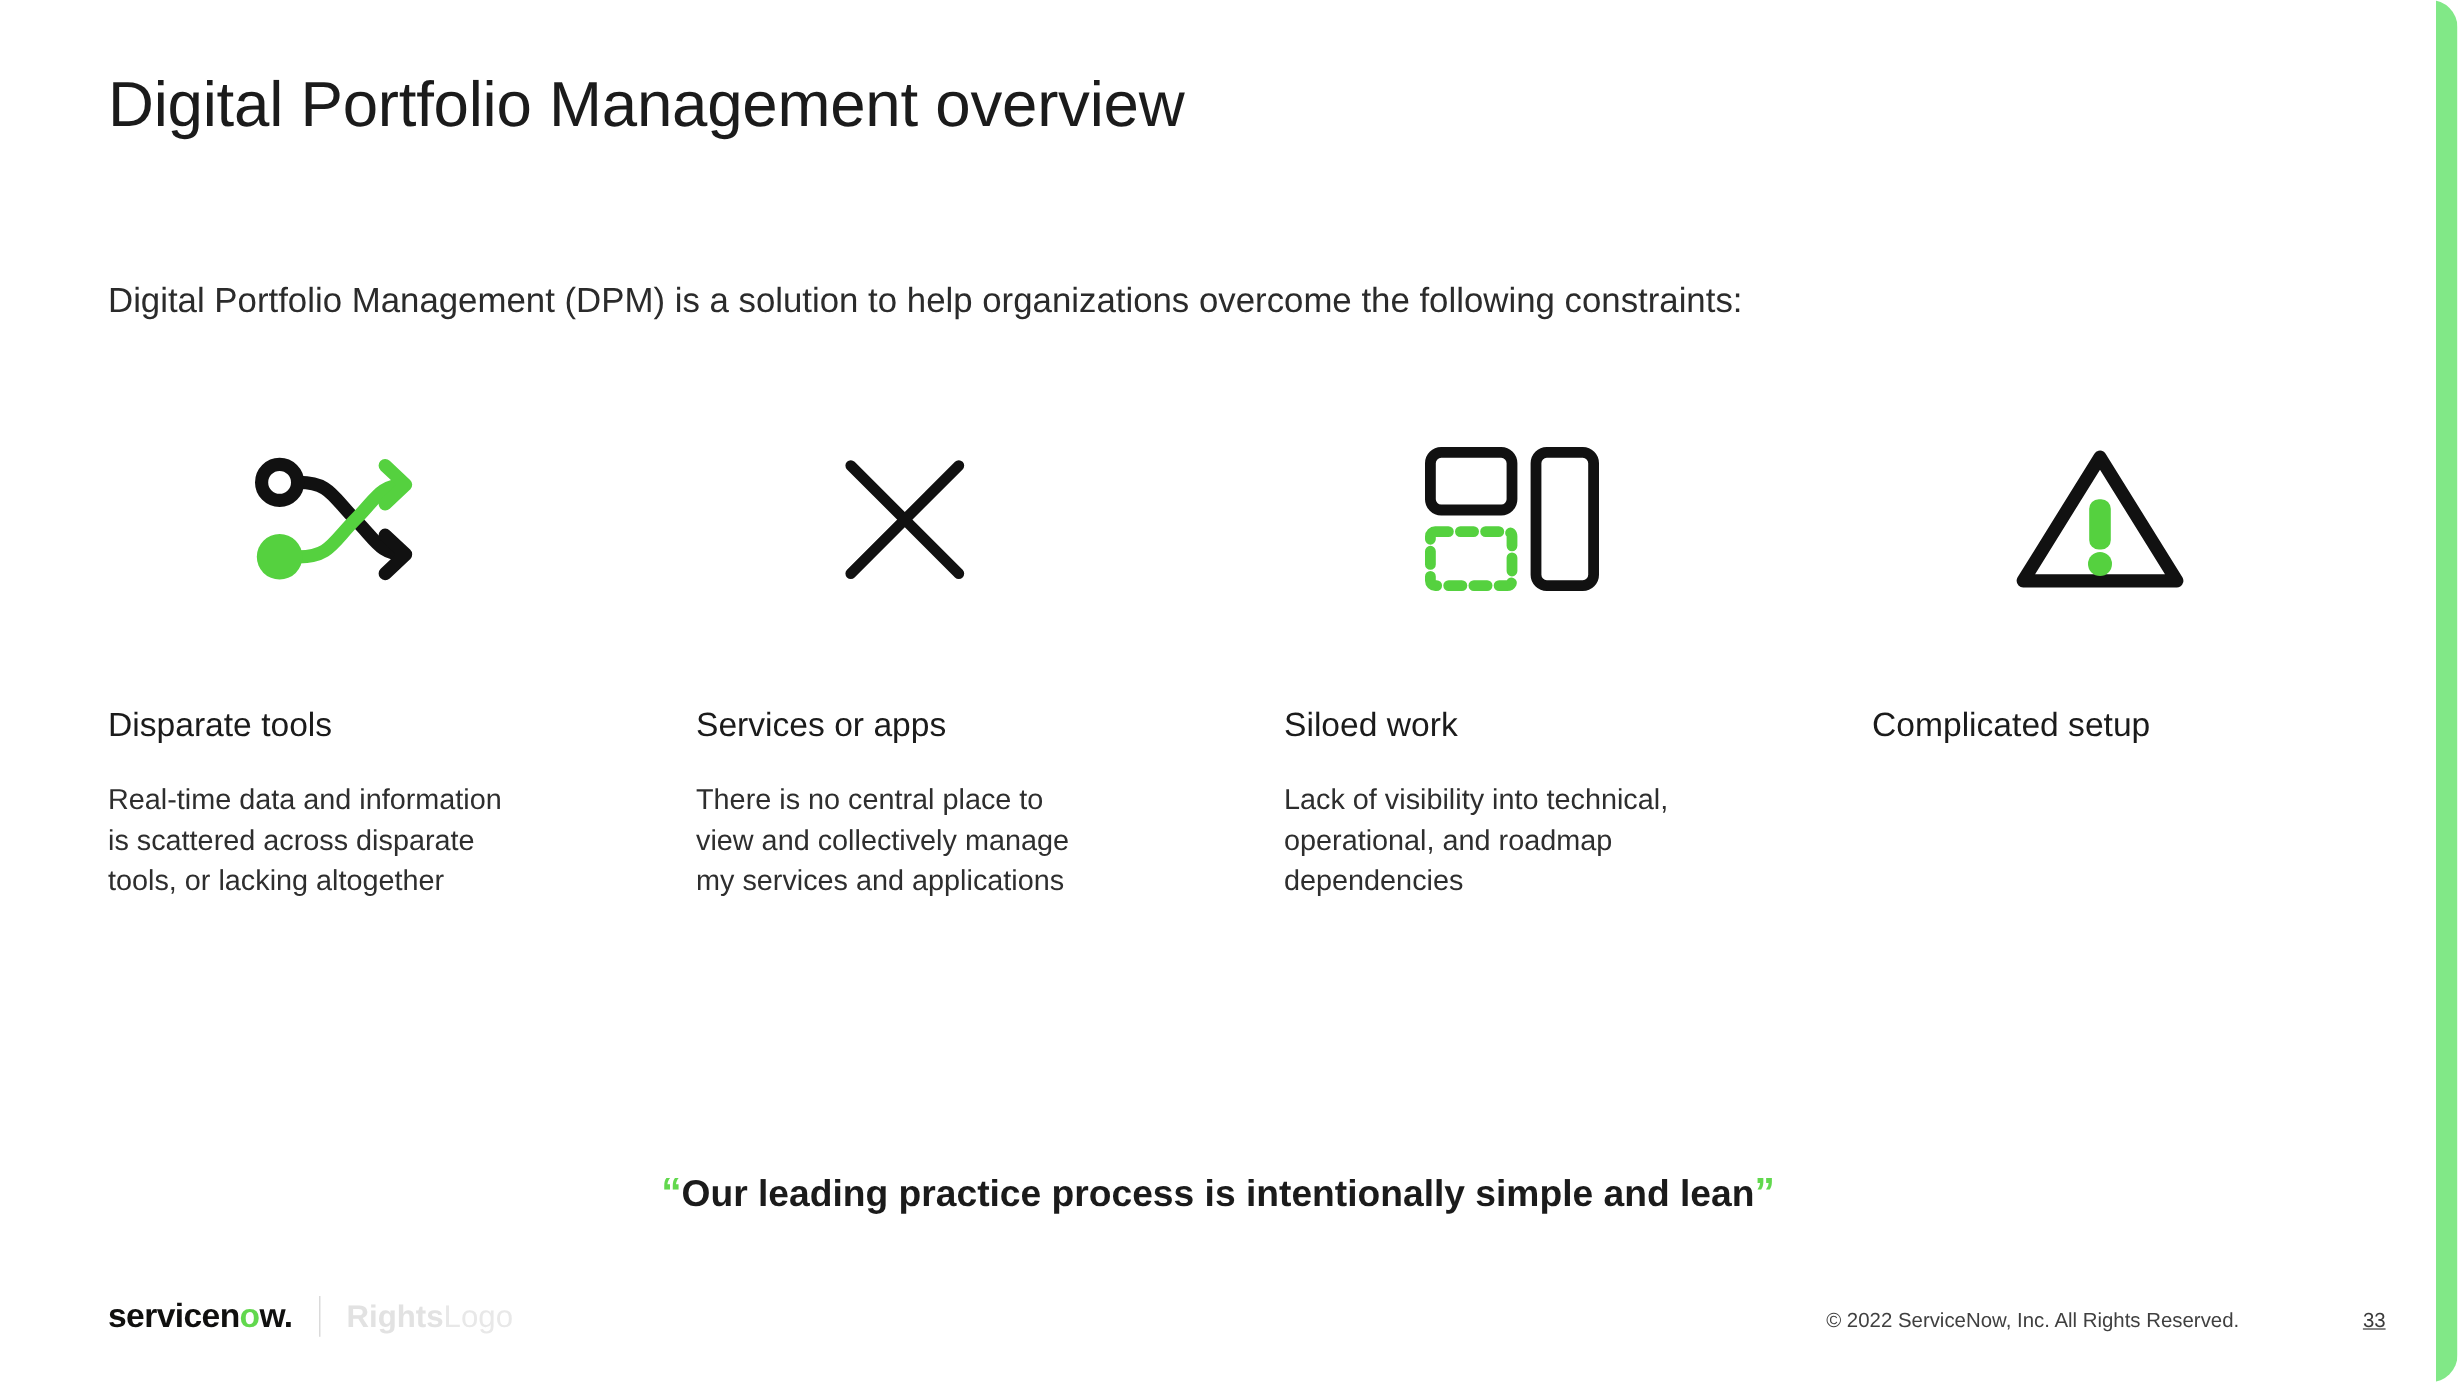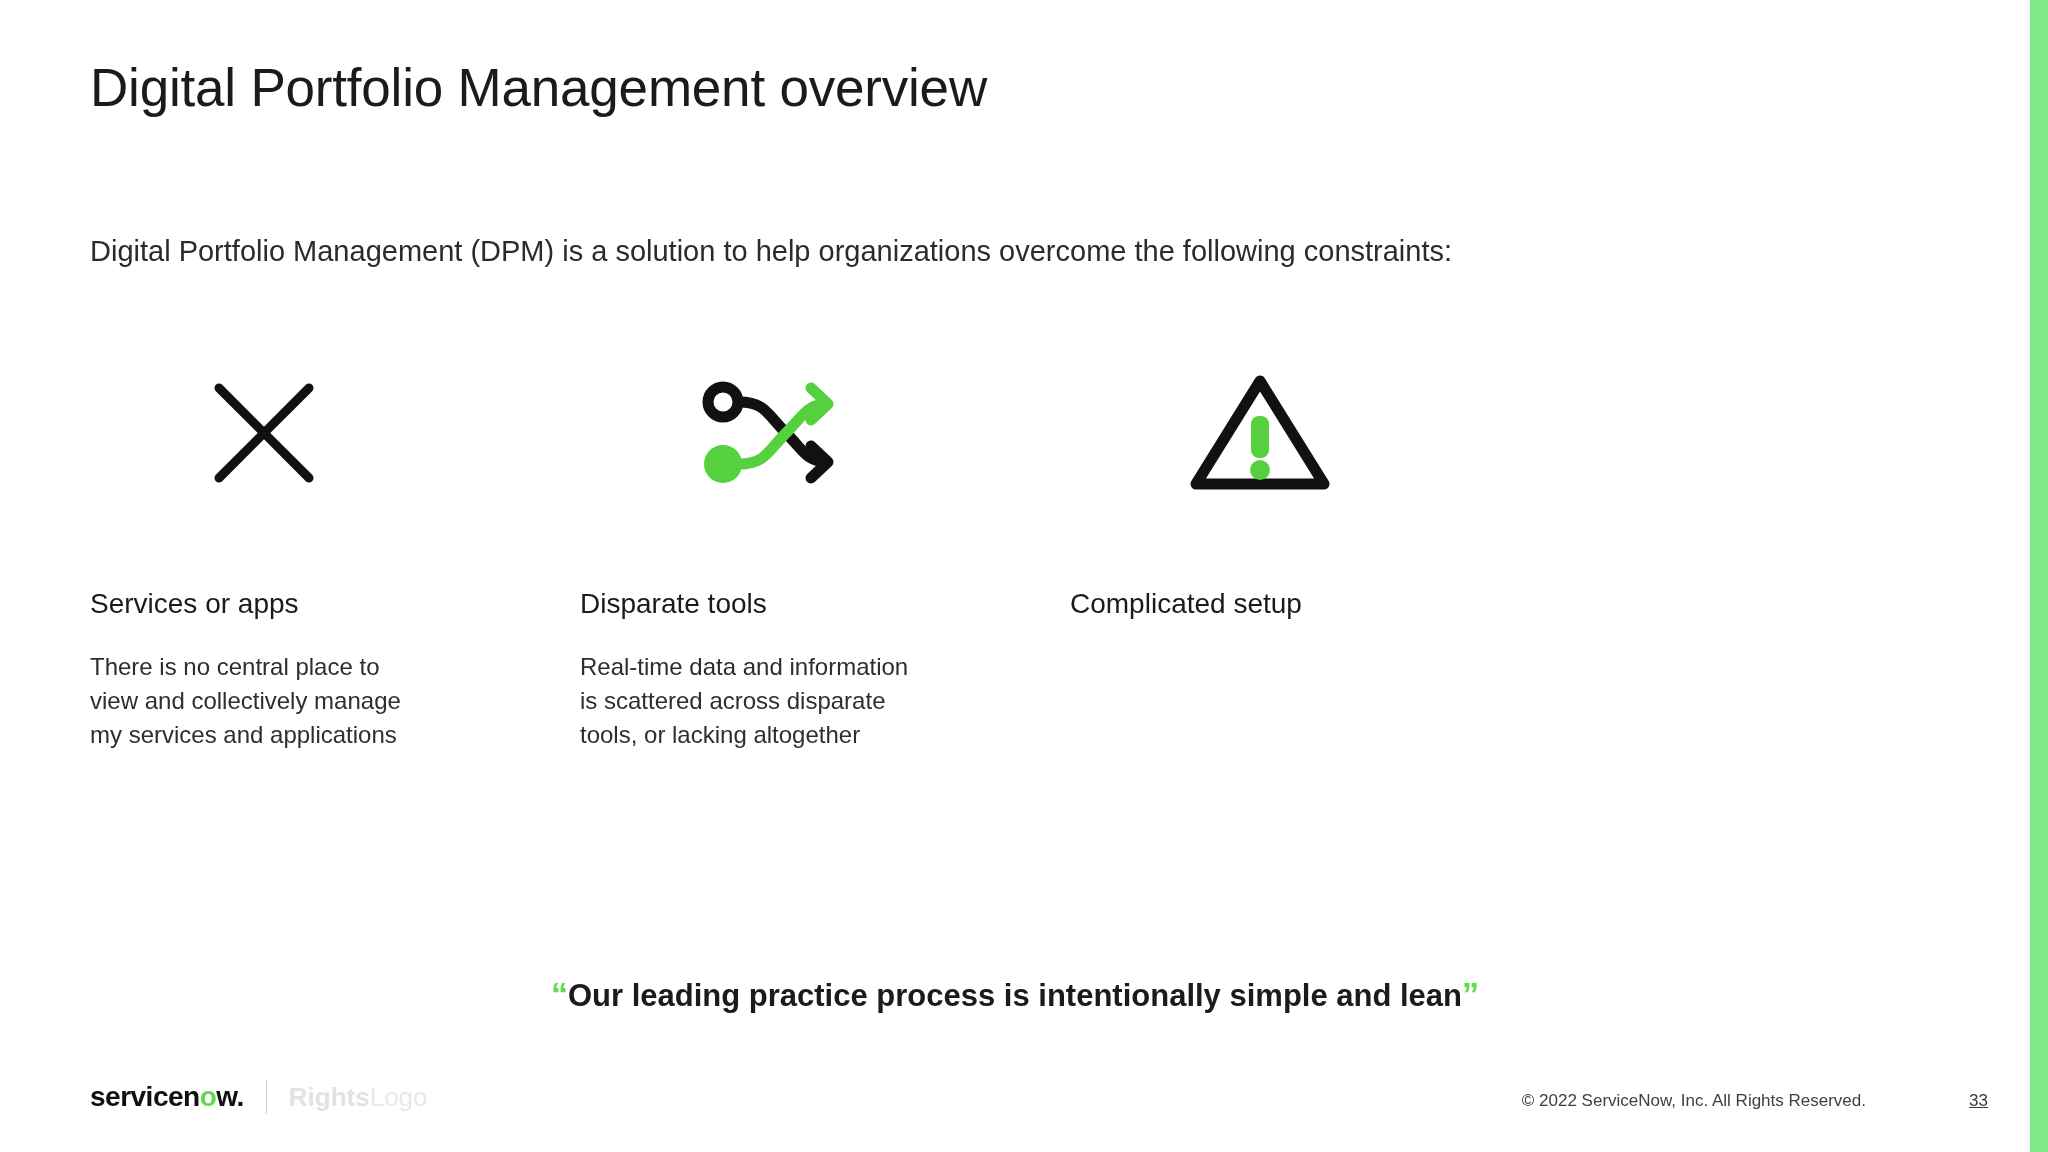--- a/index.html
+++ b/index.html
@@ -10,20 +10,21 @@
   body {
     font-family: "Liberation Sans", sans-serif;
     -webkit-font-smoothing: antialiased;
   }
   .slide {
     position: relative;
     width: 2048px;
     height: 1152px;
     background: #ffffff;
     overflow: hidden;
+    border-radius: 23px;
   }
   .edge-bar {
     position: absolute;
     top: 0;
     right: 0;
     width: 18px;
     height: 1152px;
     background: #81E887;
   }
 
@@ -175,49 +176,62 @@
 
   <div class="title">Digital Portfolio Management overview</div>
 
   <div class="subtitle">Digital Portfolio Management (DPM) is a solution to help organizations overcome the following constraints:</div>
 
   <div class="columns">
 
     <div class="col">
       <div class="col-icon">
         <span>
+          <svg width="150" height="130" viewBox="0 0 150 130" fill="none">
+
+            <path d="M44 34 C 70 34, 72 46, 92 66 C 108 82, 112 94, 132 94" stroke="#111111" stroke-width="11" stroke-linecap="round" fill="none"></path>
+            <polyline points="116,78 133,94 116,110" stroke="#111111" stroke-width="11" stroke-linecap="round" stroke-linejoin="round" fill="none"></polyline>
+            <circle cx="28" cy="34" r="15" stroke="#111111" stroke-width="11" fill="#ffffff"></circle>
+
+            <path d="M44 96 C 70 96, 72 84, 92 64 C 108 48, 112 36, 132 36" stroke="#55D13F" stroke-width="11" stroke-linecap="round" fill="none"></path>
+            <polyline points="116,20 133,36 116,52" stroke="#55D13F" stroke-width="11" stroke-linecap="round" stroke-linejoin="round" fill="none"></polyline>
+            <circle cx="28" cy="96" r="19" fill="#55D13F"></circle>
+          </svg>
+        </span>
+      </div>
+      <div class="col-heading">Disparate tools</div>
+      <div class="col-body">Real-time data and information is scattered across disparate tools, or lacking altogether</div>
+    </div>
+
+    <div class="col">
+      <div class="col-icon">
+        <span>
           <svg width="118" height="118" viewBox="0 0 118 118" fill="none">
             <line x1="14" y1="14" x2="104" y2="104" stroke="#111111" stroke-width="9" stroke-linecap="round"></line>
             <line x1="104" y1="14" x2="14" y2="104" stroke="#111111" stroke-width="9" stroke-linecap="round"></line>
           </svg>
         </span>
       </div>
       <div class="col-heading">Services or apps</div>
       <div class="col-body">There is no central place to view and collectively manage my services and applications</div>
     </div>
 
     <div class="col">
       <div class="col-icon">
         <span>
-          <svg width="150" height="130" viewBox="0 0 150 130" fill="none">
-
-            <path d="M44 34 C 70 34, 72 46, 92 66 C 108 82, 112 94, 132 94" stroke="#111111" stroke-width="11" stroke-linecap="round" fill="none"></path>
-            <polyline points="116,78 133,94 116,110" stroke="#111111" stroke-width="11" stroke-linecap="round" stroke-linejoin="round" fill="none"></polyline>
-            <circle cx="28" cy="34" r="15" stroke="#111111" stroke-width="11" fill="#ffffff"></circle>
-
-            <path d="M44 96 C 70 96, 72 84, 92 64 C 108 48, 112 36, 132 36" stroke="#55D13F" stroke-width="11" stroke-linecap="round" fill="none"></path>
-            <polyline points="116,20 133,36 116,52" stroke="#55D13F" stroke-width="11" stroke-linecap="round" stroke-linejoin="round" fill="none"></polyline>
-            <circle cx="28" cy="96" r="19" fill="#55D13F"></circle>
-          </svg>
-        </span>
-      </div>
-      <div class="col-heading">Disparate tools</div>
-      <div class="col-body">Real-time data and information is scattered across disparate tools, or lacking altogether</div>
-    </div>
-
+          <svg width="150" height="125" viewBox="0 0 150 125" fill="none">
+            <rect x="7" y="7" width="68" height="48" rx="9" stroke="#111111" stroke-width="9"></rect>
+            <rect x="7" y="73" width="68" height="45" rx="4" stroke="#55D13F" stroke-width="9" stroke-dasharray="11 10" stroke-linecap="round"></rect>
+            <rect x="95" y="7" width="48" height="111" rx="9" stroke="#111111" stroke-width="9"></rect>
+          </svg>
+        </span>
+      </div>
+      <div class="col-heading">Siloed work</div>
+      <div class="col-body">Lack of visibility into technical, operational, and roadmap dependencies</div>
+    </div>
 
     <div class="col">
       <div class="col-icon">
         <span>
           <svg width="150" height="128" viewBox="0 0 150 128" fill="none">
             <path d="M75 12 L139 115 L11 115 Z" stroke="#111111" stroke-width="11" stroke-linejoin="round" fill="none"></path>
             <rect x="66" y="47" width="18" height="42" rx="8" fill="#55D13F"></rect>
             <circle cx="75" cy="101" r="10" fill="#55D13F"></circle>
           </svg>
         </span>

